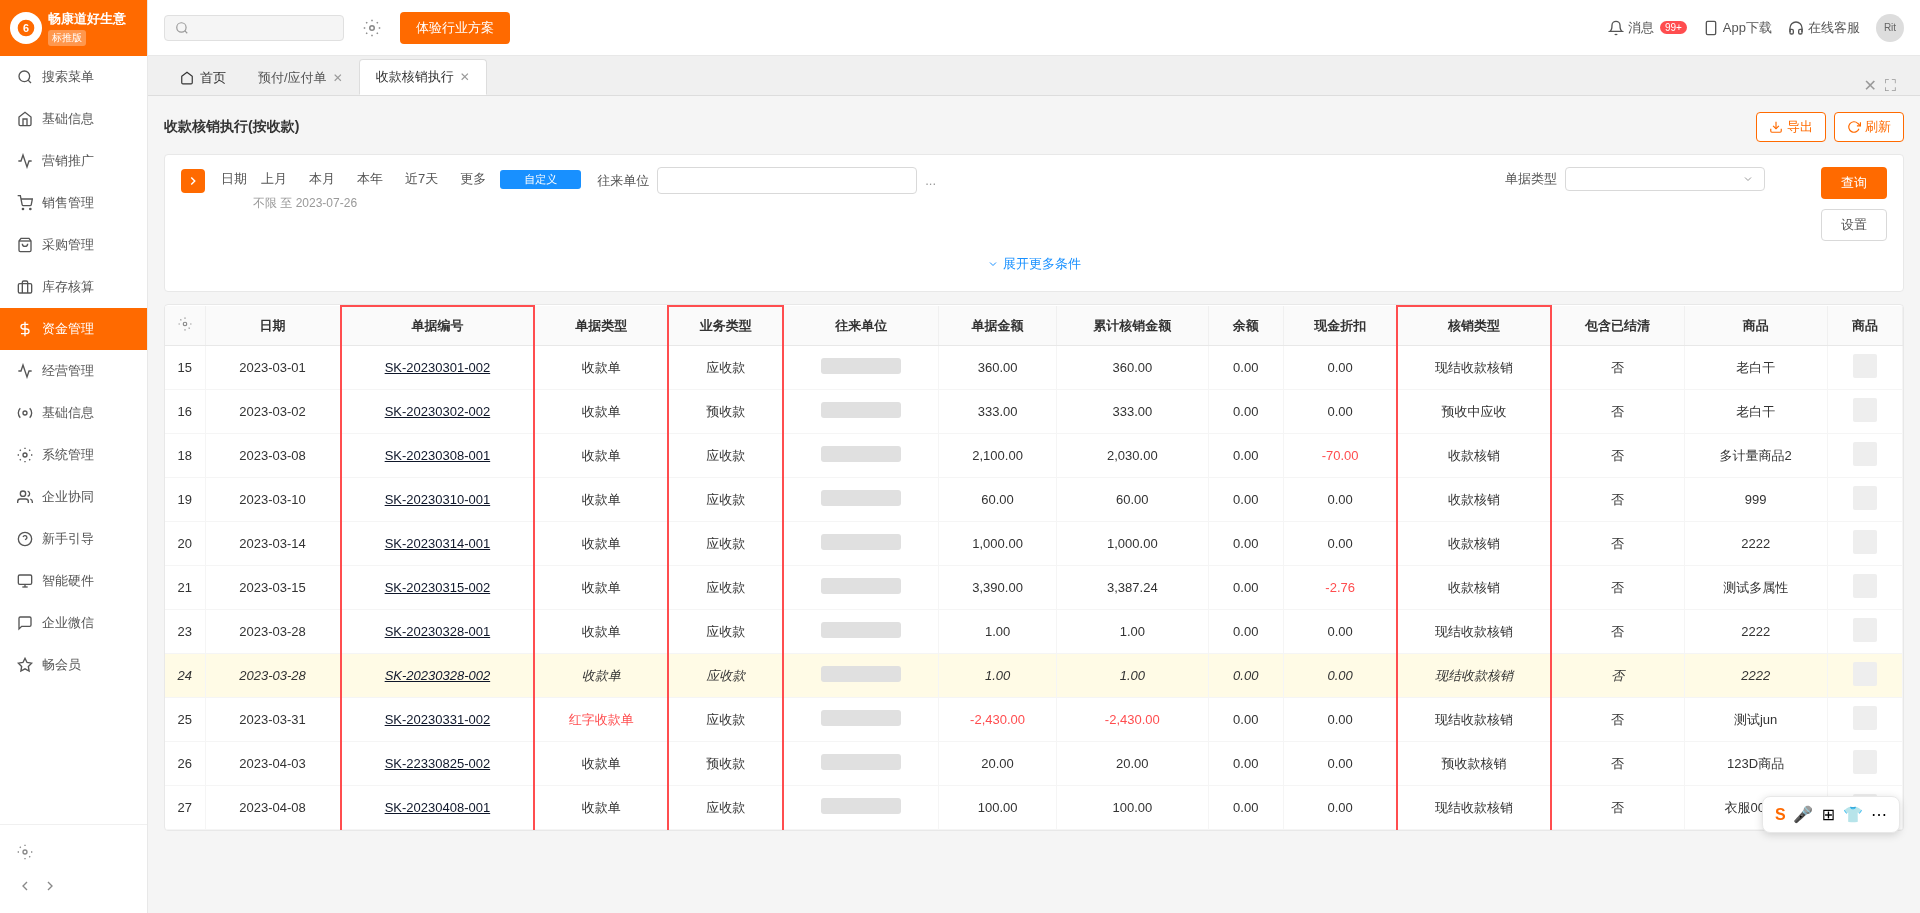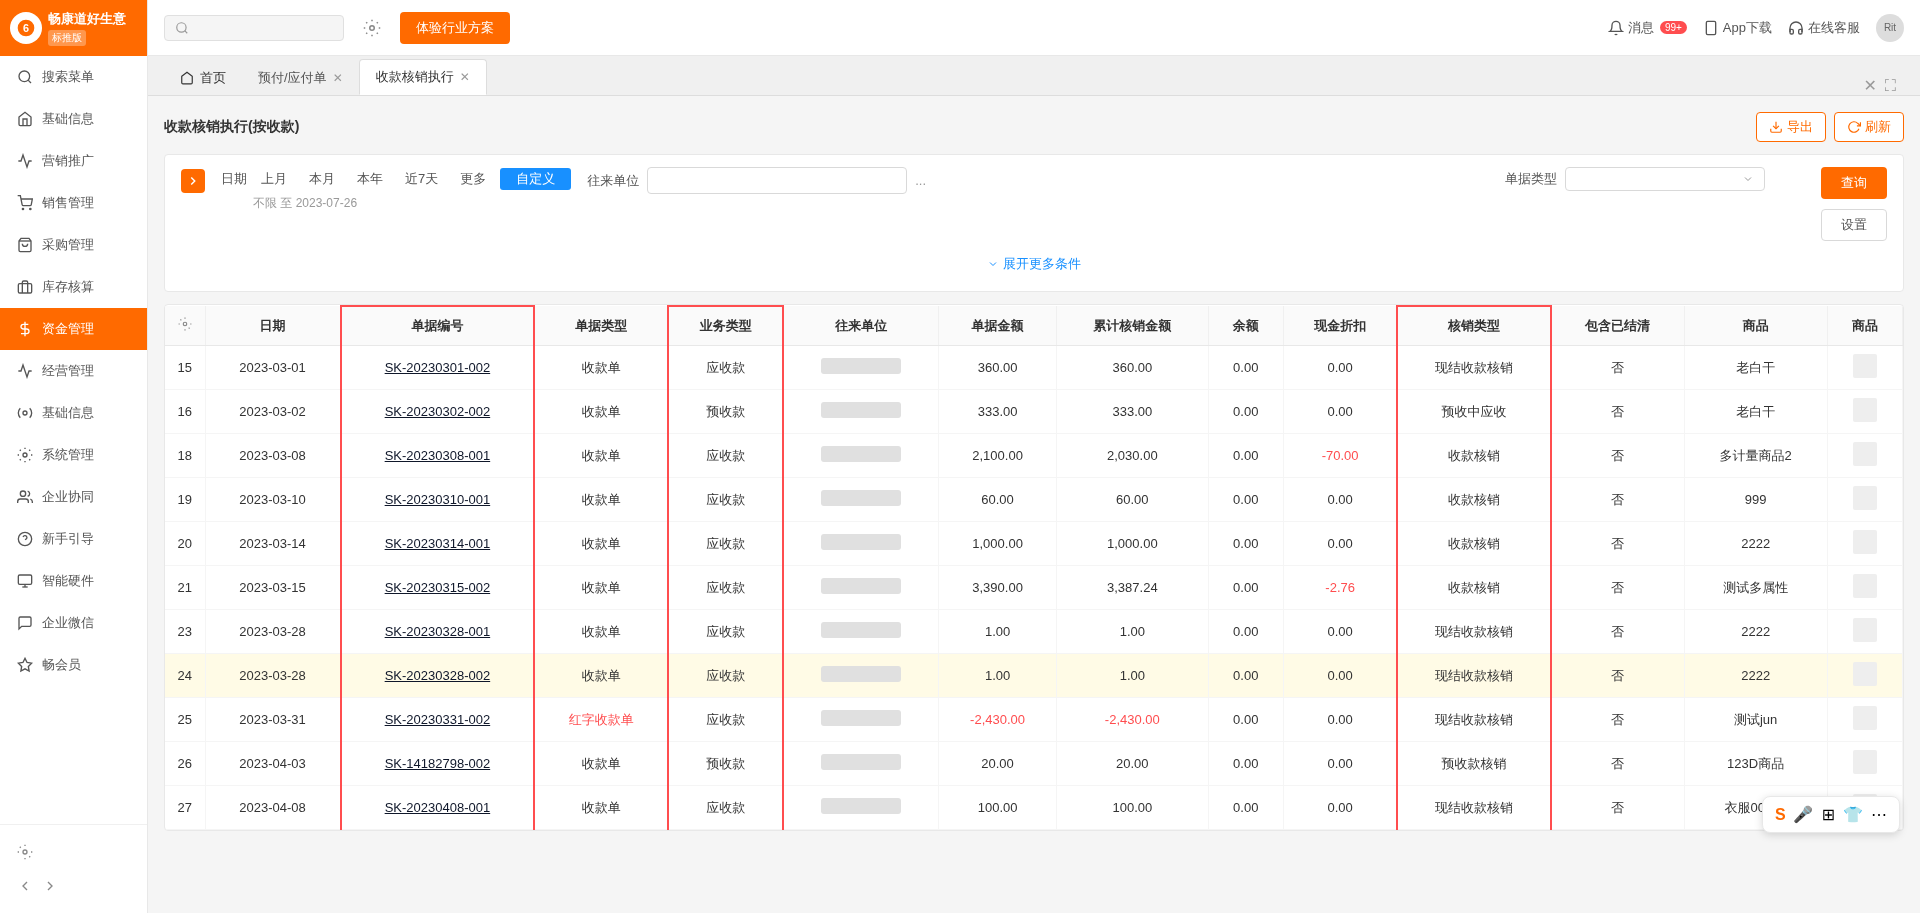--- a/index.html
+++ b/index.html
@@ -42,21 +42,21 @@
 
     
     .page-header { display: flex; align-items: center; justify-content: space-between; margin-bottom: 12px; }
     .page-title { font-size: 14px; font-weight: 600; color: #333; }
     .page-actions { display: flex; gap: 8px; }
     .action-btn { display: flex; align-items: center; gap: 4px; color: #ff6a00; cursor: pointer; font-size: 13px; border: 1px solid #ff6a00; border-radius: 4px; padding: 5px 12px; background: #fff; }
 
     
     .filter-bar { background: #fff; border: 1px solid #e8e8e8; border-radius: 4px; padding: 12px 16px; margin-bottom: 12px; }
     .filter-date-btn { padding: 3px 8px; border-radius: 3px; cursor: pointer; color: #555; }
-    .filter-date-custom { background: #1890ff; color: #fff; padding: 2px 16px; border-radius: 3px; cursor: pointer; font-size: 13px; }
+    .filter-date-custom { background: #1890ff; color: #fff; padding: 2px 24px; border-radius: 3px; cursor: pointer; font-size: 11px; }
     .filter-input { border: 1px solid #d9d9d9; border-radius: 4px; padding: 5px 10px; color: #333; flex: 1; max-width: 260px; }
     .filter-select { border: 1px solid #d9d9d9; border-radius: 4px; padding: 5px 10px; color: #333; flex: 1; max-width: 200px; display: flex; align-items: center; justify-content: space-between; cursor: pointer; }
     .query-btn { background: #ff6a00; color: #fff; border: none; border-radius: 4px; padding: 7px 20px; cursor: pointer; font-size: 13px; }
     .setting-btn { background: #fff; color: #555; border: 1px solid #d9d9d9; border-radius: 4px; padding: 6px 16px; cursor: pointer; font-size: 13px; display: block; margin-top: 6px; text-align: center; }
     .expand-more { display: flex; align-items: center; justify-content: center; color: #1890ff; cursor: pointer; font-size: 12px; gap: 4px; padding: 6px; }
 
     
     .table-wrap { background: #fff; border: 1px solid #e8e8e8; border-radius: 4px; overflow: hidden; }
     table { width: 100%; border-collapse: collapse; font-size: 13px; }
     thead tr { background: #fafafa; }
@@ -524,21 +524,21 @@
               <td><span class="blurred"></span></td>
               <td>1.00</td>
               <td>1.00</td>
               <td>0.00</td>
               <td>0.00</td>
               <td style="border-left: 2px solid rgb(255, 77, 79); border-right: 2px solid rgb(255, 77, 79);">现结收款核销</td>
               <td>否</td>
               <td>2222</td>
               <td><div style="width: 24px; height: 24px; background: rgb(238, 238, 238); border-radius: 2px; display: inline-block;"></div></td>
             </tr>
-            <tr style="background: rgb(255, 251, 230);">
+            <tr style="background: rgb(255, 251, 230); font-style: italic;">
               <td>24</td>
               <td>2023-03-28</td>
               <td style="border-left: 2px solid rgb(255, 77, 79); border-right: 2px solid rgb(255, 77, 79);"><span class="link-cell">SK-20230328-002</span></td>
               <td>收款单</td>
               <td style="border-left: 2px solid rgb(255, 77, 79); border-right: 2px solid rgb(255, 77, 79);">应收款</td>
               <td><span class="blurred"></span></td>
               <td>1.00</td>
               <td>1.00</td>
               <td>0.00</td>
               <td>0.00</td>
@@ -559,21 +559,21 @@
               <td>0.00</td>
               <td>0.00</td>
               <td style="border-left: 2px solid rgb(255, 77, 79); border-right: 2px solid rgb(255, 77, 79);">现结收款核销</td>
               <td>否</td>
               <td>测试jun</td>
               <td><div style="width: 24px; height: 24px; background: rgb(238, 238, 238); border-radius: 2px; display: inline-block;"></div></td>
             </tr>
             <tr>
               <td>26</td>
               <td>2023-04-03</td>
-              <td style="border-left: 2px solid rgb(255, 77, 79); border-right: 2px solid rgb(255, 77, 79);"><span class="link-cell">SK-14182798-002</span></td>
+              <td style="border-left: 2px solid rgb(255, 77, 79); border-right: 2px solid rgb(255, 77, 79);"><span class="link-cell">SK-22330825-002</span></td>
               <td>收款单</td>
               <td style="border-left: 2px solid rgb(255, 77, 79); border-right: 2px solid rgb(255, 77, 79);">预收款</td>
               <td><span class="blurred"></span></td>
               <td>20.00</td>
               <td>20.00</td>
               <td>0.00</td>
               <td>0.00</td>
               <td style="border-left: 2px solid rgb(255, 77, 79); border-right: 2px solid rgb(255, 77, 79);">预收款核销</td>
               <td>否</td>
               <td>123D商品</td>

